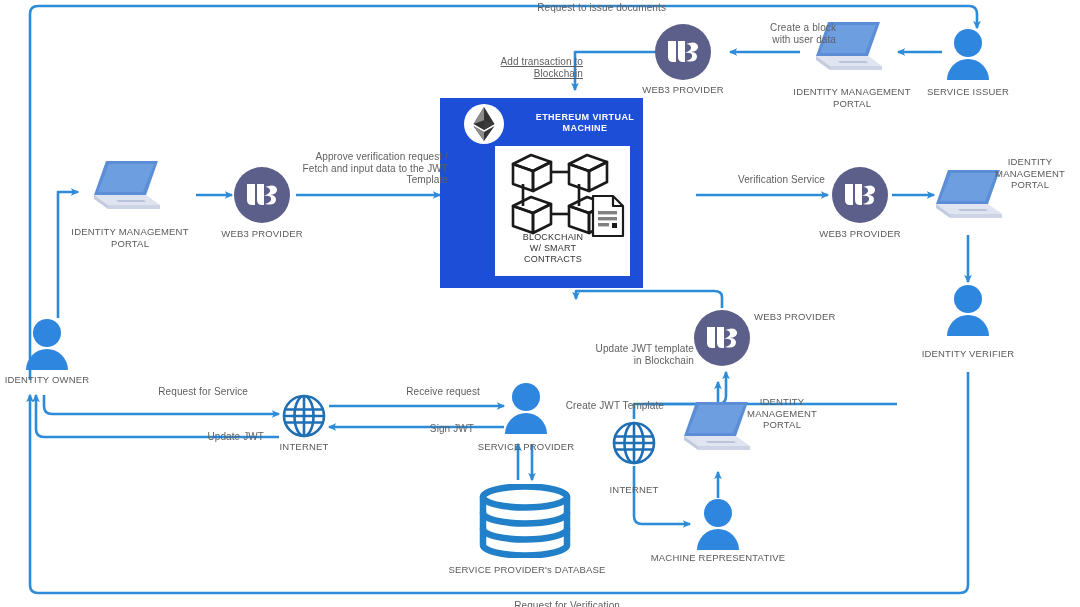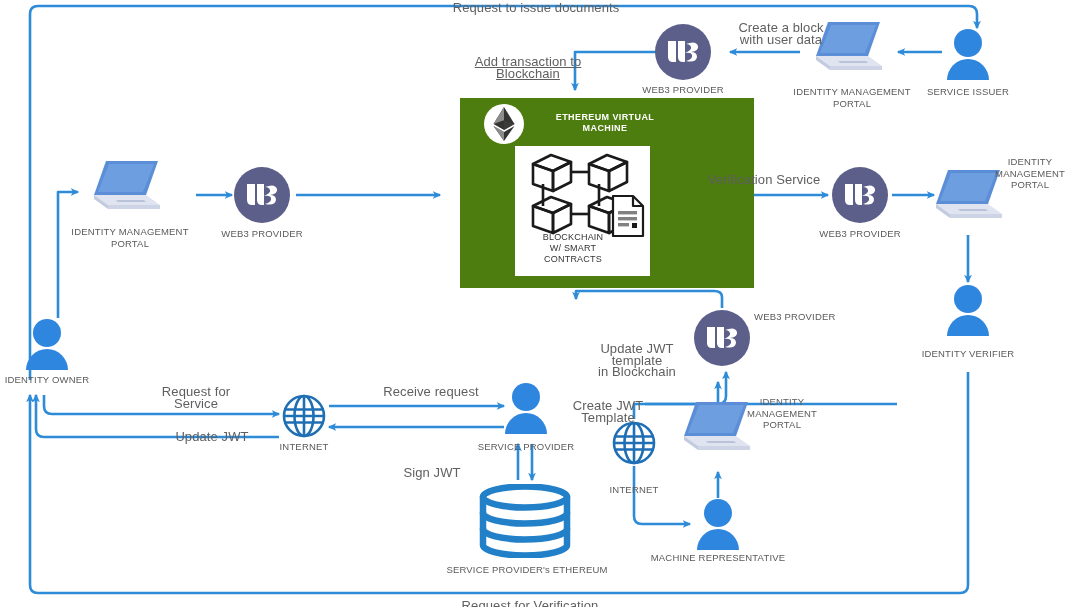--- a/index.html
+++ b/index.html
@@ -21,33 +21,33 @@
     font-size:9.5px;
     line-height:11.5px;
     text-align:center;
     letter-spacing:.18px;
     white-space:pre-line;
     pointer-events:none;
   }
   .edge-label{
     position:absolute;
     color:#5f5f5f;
-    font-size:13px;
+    font-size:10px;
     line-height:11.5px;
-    text-align:center;
+    text-align:right;
     white-space:pre-line;
     letter-spacing:.1px;
     pointer-events:none;
   }
 
   
   .evm-panel{
     position:absolute;
-    background:#4d7c0f;
-    left:460px;top:98px;width:294px;height:190px;
+    background:#1d4ed8;
+    left:440px;top:98px;width:203px;height:190px;
   }
   .evm-title{
     position:absolute;left:70px;top:14px;width:150px;
     color:#ffffff;font-size:9px;line-height:11px;font-weight:bold;
     text-align:center;letter-spacing:.4px;white-space:pre-line;
   }
   .eth-badge{
     position:absolute;left:24px;top:6px;width:40px;height:40px;
     background:#ffffff;border-radius:50%;
     display:flex;align-items:center;justify-content:center;
@@ -328,21 +328,21 @@
   <div class="node" style="left:477px;top:484px;">
     <svg class="database" viewBox="0 0 96 74">
       <g fill="none" stroke="#2180c8" stroke-width="6.5" stroke-linecap="round">
         <ellipse cx="48" cy="13" rx="42" ry="10.5"></ellipse>
         <path d="M6,13 L6,61 A42,10.5 0 0,0 90,61 L90,13"></path>
         <path d="M6,29 A42,10.5 0 0,0 90,29"></path>
         <path d="M6,45 A42,10.5 0 0,0 90,45"></path>
       </g>
     </svg>
   </div>
-  <div class="caption" style="left:440px;top:564px;width:174px;">SERVICE PROVIDER's ETHEREUM</div>
+  <div class="caption" style="left:440px;top:564px;width:174px;">SERVICE PROVIDER's DATABASE</div>
 
   <div class="node" style="left:611px;top:420px;">
     <svg class="globe" viewBox="0 0 46 46">
       <g fill="none" stroke="#1f6fb5" stroke-width="2.6">
         <circle cx="23" cy="23" r="20"></circle>
         <ellipse cx="23" cy="23" rx="9.5" ry="20"></ellipse>
         <path d="M3.6,16.5 L42.4,16.5 M3.6,29.5 L42.4,29.5 M3,23 L43,23"></path>
         <path d="M23,3 L23,43"></path>
       </g>
     </svg>
@@ -372,31 +372,34 @@
   <div class="caption" style="left:648px;top:552px;width:140px;">MACHINE REPRESENTATIVE</div>
 
   <div class="edge-label" style="left:406px;top:2px;width:260px;">Request to issue documents</div>
 
   <div class="edge-label" style="left:726px;top:22px;width:110px;">Create a block
 with user data</div>
 
   <div class="edge-label" style="left:473px;top:56px;width:110px;text-decoration:underline;">Add transaction to
 Blockchain</div>
 
+  <div class="edge-label" style="left:296px;top:151px;width:152px;">Approve verification request /
+Fetch and input data to the JWT
+Template</div>
 
   <div class="edge-label" style="left:703px;top:174px;width:122px;">Verification Service</div>
 
   <div class="edge-label" style="left:580px;top:311px;width:114px;margin-top:32px;">Update JWT template
 in Blockchain</div>
 
   <div class="edge-label" style="left:144px;top:386px;width:104px;">Request for Service</div>
 
   <div class="edge-label" style="left:160px;top:431px;width:104px;">Update JWT</div>
 
   <div class="edge-label" style="left:382px;top:386px;width:98px;">Receive request</div>
 
-  <div class="edge-label" style="left:390px;top:423px;width:84px;margin-top:44px;">Sign JWT</div>
+  <div class="edge-label" style="left:390px;top:423px;width:84px;">Sign JWT</div>
 
   <div class="edge-label" style="left:552px;top:400px;width:112px;">Create JWT Template</div>
 
   <div class="edge-label" style="left:440px;top:600px;width:180px;">Request for Verification</div>
 
 </div>
 
 </body></html>

